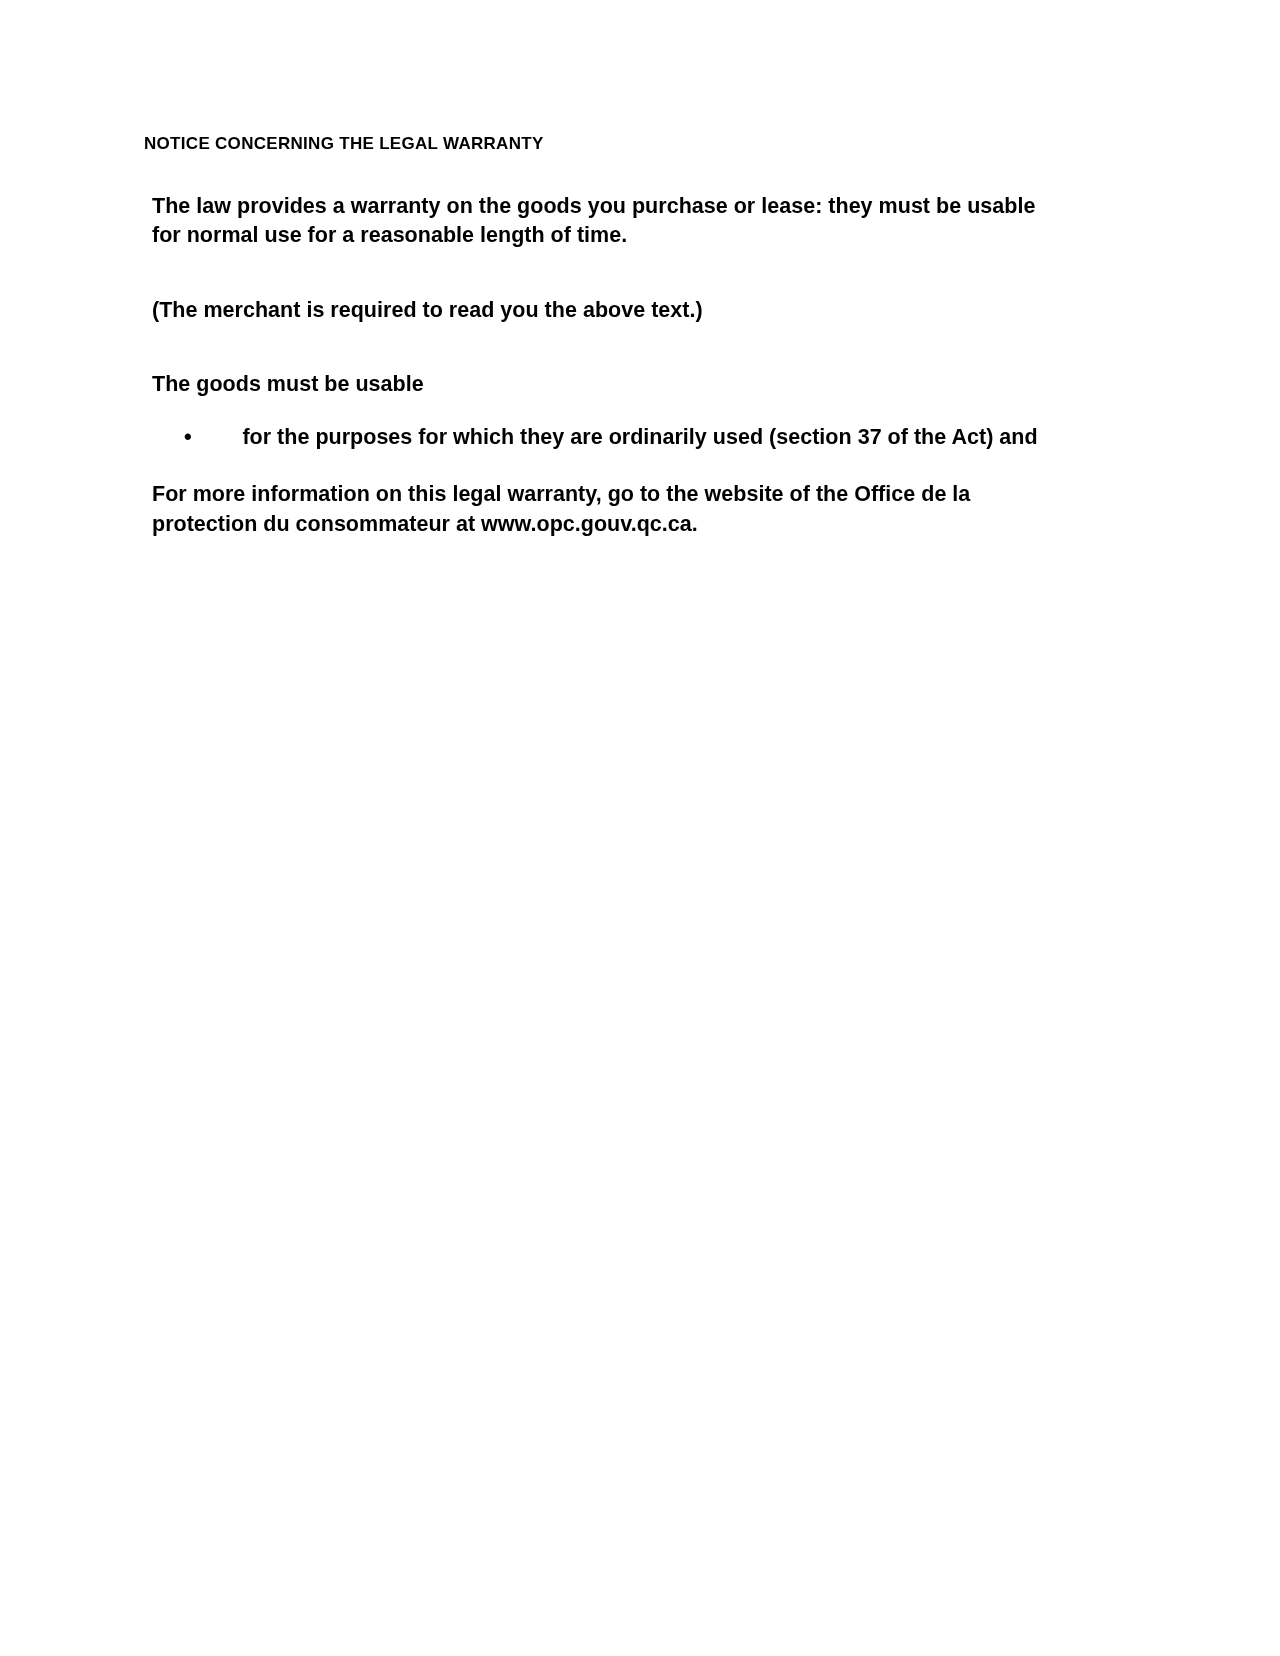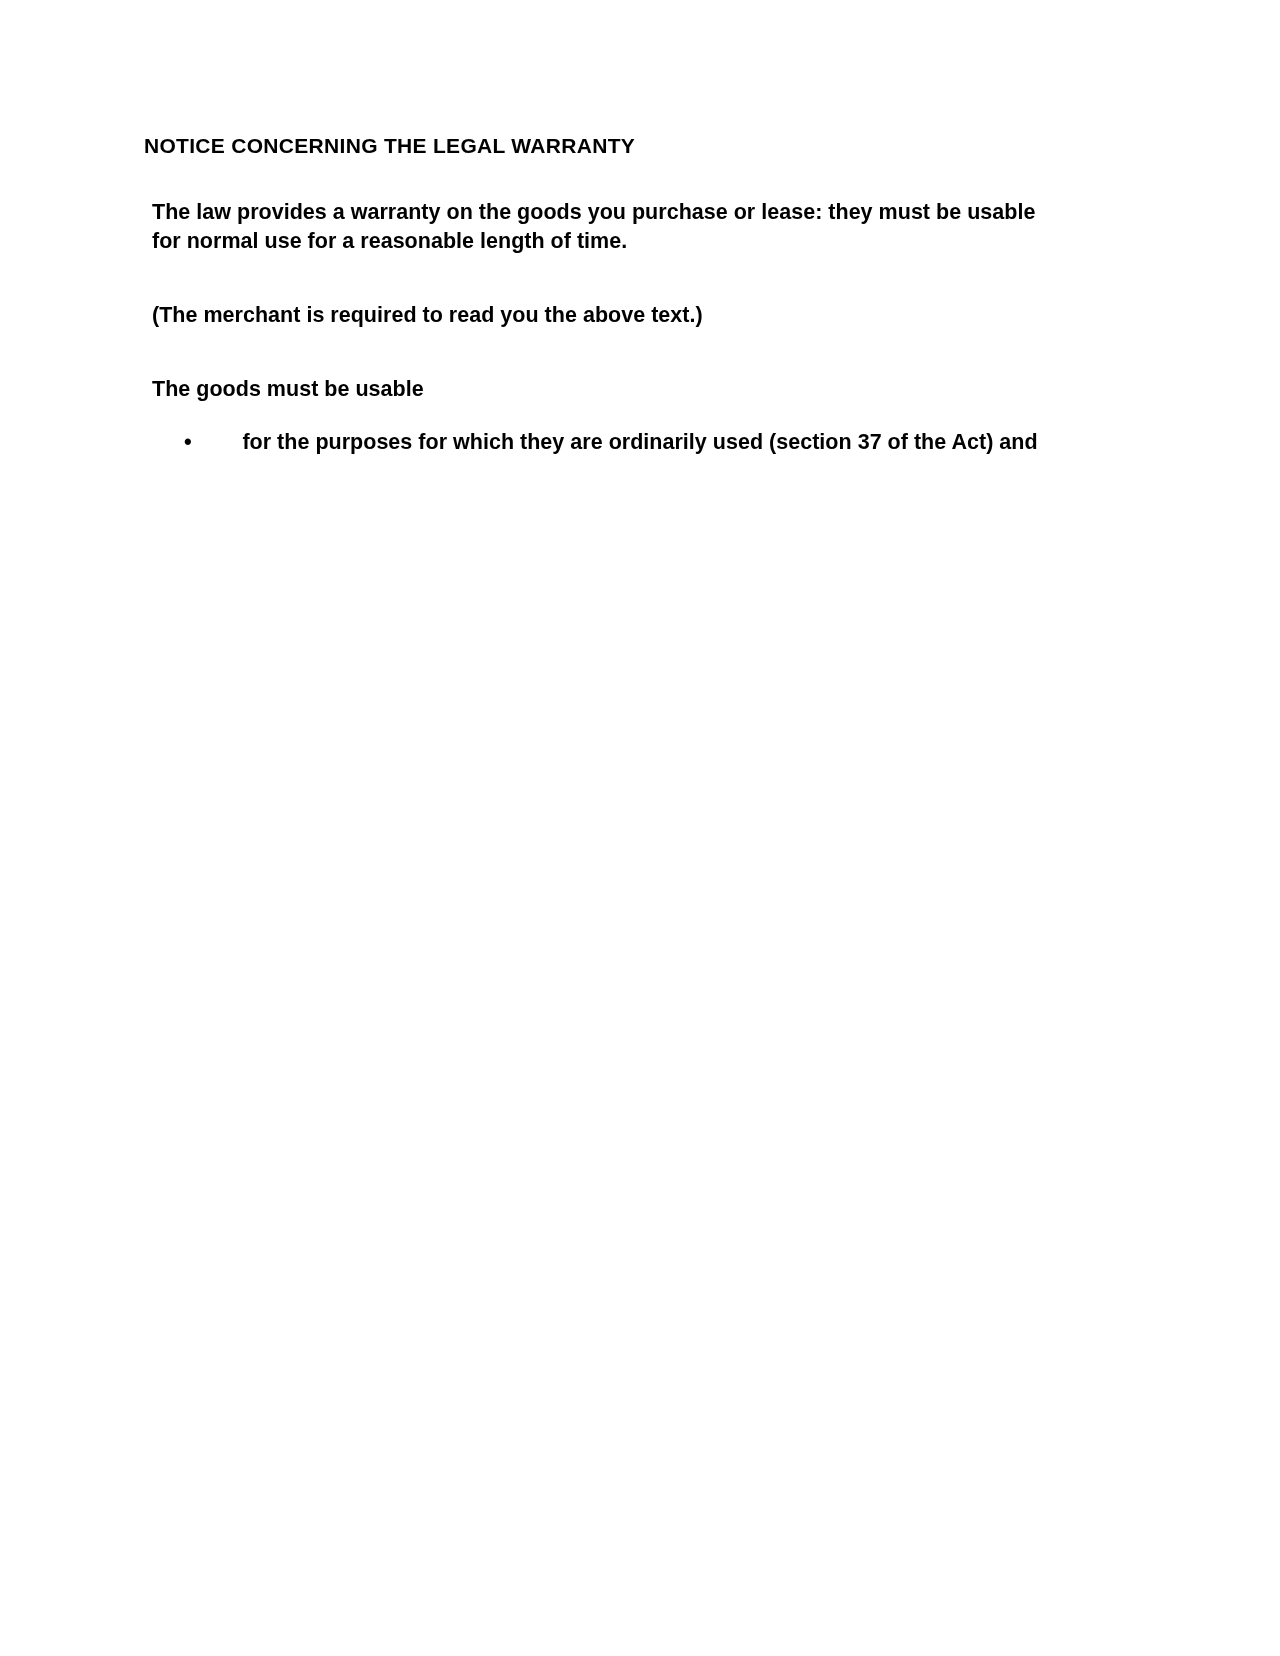--- a/index.html
+++ b/index.html
@@ -24,21 +24,21 @@
   }
   .doc-body {
     width: 920px;
     font-size: 21.5px;
     line-height: 1.36;
     font-weight: bold;
     letter-spacing: 0.02px;
   }
   .title {
     font-weight: bold;
-    font-size: 21px;
+    font-size: 17px;
     letter-spacing: 0.3px;
     margin: 0 0 0 0;
   }
   .spacer {
     height: 29px;
   }
   .para {
     margin: 8px;
     font-weight: bold;
   }
@@ -83,15 +83,16 @@
     <p class="para">(The merchant is required to read you the above text.)</p>
 
     <div class="spacer"></div>
 
     <p class="para">The goods must be usable</p>
 
     <ul class="bullets">
       <li>for the purposes for which they are ordinarily used (section 37 of the Act) and</li>
     </ul>
 
+    <p class="para after-bullets">For more information on this legal warranty, go to the website of the Office de la protection du consommateur at www.opc.gouv.qc.ca.</p>
 
   </div>
 </div>
 
 </body></html>

